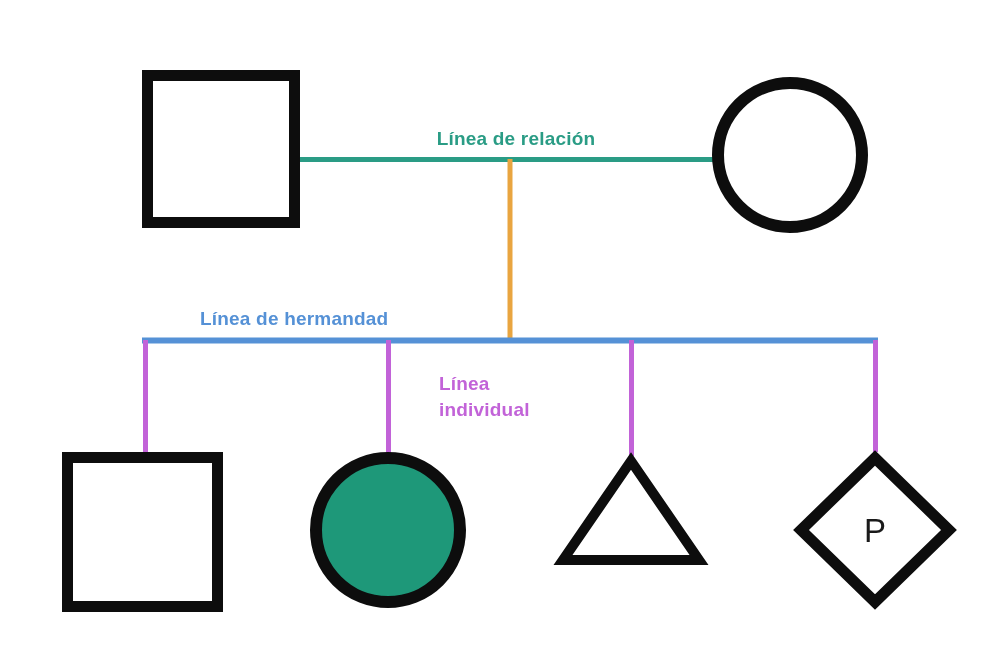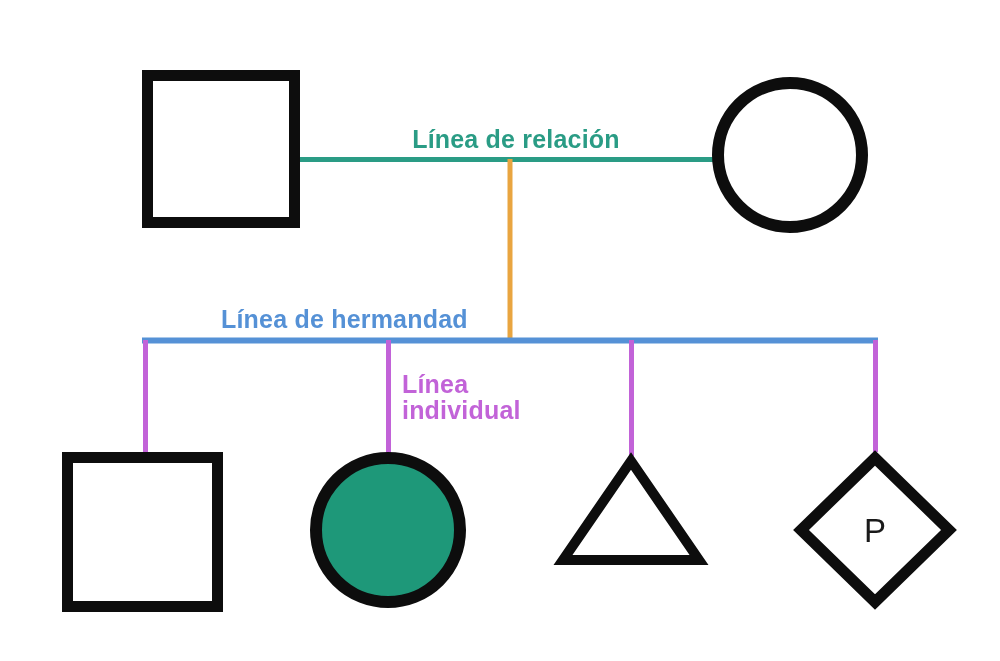--- a/index.html
+++ b/index.html
@@ -8,28 +8,28 @@
     width: 1000px;
     height: 661px;
     background: #ffffff;
     overflow: hidden;
     font-family: "Liberation Sans", sans-serif;
   }
   .canvas svg { position: absolute; left: 0; top: 0; }
   .label {
     position: absolute;
     font-weight: 700;
-    font-size: 25px;
+    font-size: 19px;
     line-height: 26px;
     letter-spacing: 0.2px;
     white-space: normal;
   }
   .label-relation   { left: 366px; top: 126px; width: 300px; text-align: center; }
   .label-descent    { left: 537px; top: 257px; }
-  .label-sibling    { left: 200px; top: 306px; margin-left: 21px; }
+  .label-sibling    { left: 200px; top: 306px; }
   .label-individual { left: 402px; top: 371px; width: 135px; }
   .p-glyph {
     font-family: "Liberation Sans", sans-serif;
     font-weight: 400;
     font-size: 33px;
   }
 </style>
 </head>
 <body>
 
@@ -60,15 +60,15 @@
 
     <polygon points="875,458 949,530 875,602 801,530" stroke-width="11" stroke-linejoin="miter" stroke="#0d0d0d" fill="#ffffff"></polygon>
     <text x="875" y="542" text-anchor="middle" class="p-glyph" fill="#1a1a1a">P</text>
   </svg>
 
   <div class="label label-relation" style="color: rgb(42, 156, 133);">Línea de relación</div>
 
 
   <div class="label label-sibling" style="color: rgb(85, 145, 214);">Línea de hermandad</div>
 
-  <div class="label label-individual" style="color: rgb(194, 99, 216);">Línea individual</div>
+  <div class="label label-individual" style="color: rgb(194, 99, 216); margin-left: 37px;">Línea individual</div>
 
 </div>
 
 </body></html>

